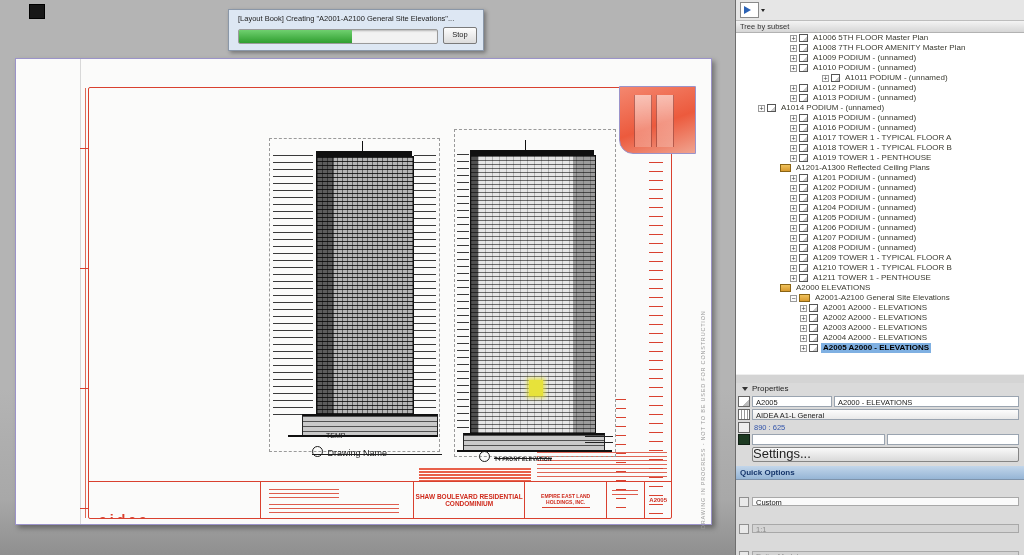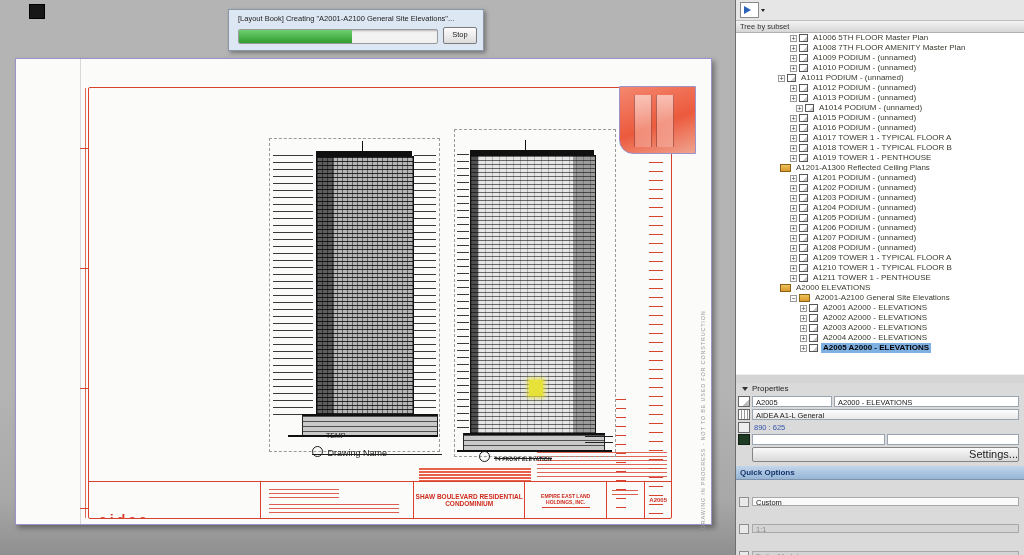--- a/index.html
+++ b/index.html
@@ -132,21 +132,21 @@
   .picon{width:10px;height:9px;flex:0 0 auto;background:linear-gradient(135deg,#fff 65%,#bbb 65%);border:1px solid #666;}
   .picon.grid{background:repeating-linear-gradient(to right,#fff 0 2px,#999 2px 3px),#fff;}
   .picon.size{background:#eee;}
   .picon.pen{background:#1d3a22;border-color:#102015;}
   .pfield{height:11px;background:#fff;border:1px solid #9aa4b0;font-size:7.5px;line-height:11px;
           padding:0 3px;box-sizing:border-box;color:#222;white-space:nowrap;overflow:hidden;}
   .pfield.combo{background:linear-gradient(to bottom,#fdfdfd,#e9e9e9);}
   .ptext{font-size:7.5px;color:#3355aa;padding-left:2px;}
   #settings-row{display:flex;padding:1px 5px 0 16px;}
   #settings-btn{flex:1;height:13px;background:linear-gradient(to bottom,#fafafa,#d9d9d9);border:1px solid #858585;
-                border-radius:2px;font-size:11px;color:#222;text-align:right;line-height:12px;}
+                border-radius:2px;font-size:13px;color:#222;text-align:left;line-height:12px;}
   #props-divider{height:4px;}
 
   
   .qrow{display:flex;align-items:center;height:11px;padding:0 5px 0 3px;gap:3px;margin-top:16px;}
   .qicon{width:8px;height:8px;border:1px solid #8f8f8f;background:#e9e9e9;flex:0 0 auto;}
   .qfield{flex:1;height:9px;border:1px solid #a8a8a8;font-size:7.5px;line-height:9px;padding:0 3px;
           box-sizing:border-box;white-space:nowrap;overflow:hidden;}
   .qfield.on{background:#fafafa;color:#111;}
   .qfield.off{background:#d4d4d4;color:#8d8d8d;}
 </style>
@@ -274,36 +274,36 @@
         <div class="trow" style="padding-left: 54px;">
           <span class="exp">+</span>
           <span class="tic ic-layout"></span>
           <span class="tlabel">A1009 PODIUM - (unnamed)</span>
         </div>
         <div class="trow" style="padding-left: 54px;">
           <span class="exp">+</span>
           <span class="tic ic-layout"></span>
           <span class="tlabel">A1010 PODIUM - (unnamed)</span>
         </div>
-        <div class="trow" style="padding-left: 42px;">
+        <div class="trow" style="padding-left: 42px; margin-left: 44px;">
           <span class="exp">+</span>
           <span class="tic ic-layout"></span>
           <span class="tlabel">A1011 PODIUM - (unnamed)</span>
         </div>
         <div class="trow" style="padding-left: 54px;">
           <span class="exp">+</span>
           <span class="tic ic-layout"></span>
           <span class="tlabel">A1012 PODIUM - (unnamed)</span>
         </div>
         <div class="trow" style="padding-left: 54px;">
           <span class="exp">+</span>
           <span class="tic ic-layout"></span>
           <span class="tlabel">A1013 PODIUM - (unnamed)</span>
         </div>
-        <div class="trow" style="padding-left: 60px;">
+        <div class="trow" style="padding-left: 22px;">
           <span class="exp">+</span>
           <span class="tic ic-layout"></span>
           <span class="tlabel">A1014 PODIUM - (unnamed)</span>
         </div>
         <div class="trow" style="padding-left: 54px;">
           <span class="exp">+</span>
           <span class="tic ic-layout"></span>
           <span class="tlabel">A1015 PODIUM - (unnamed)</span>
         </div>
         <div class="trow" style="padding-left: 54px;">

